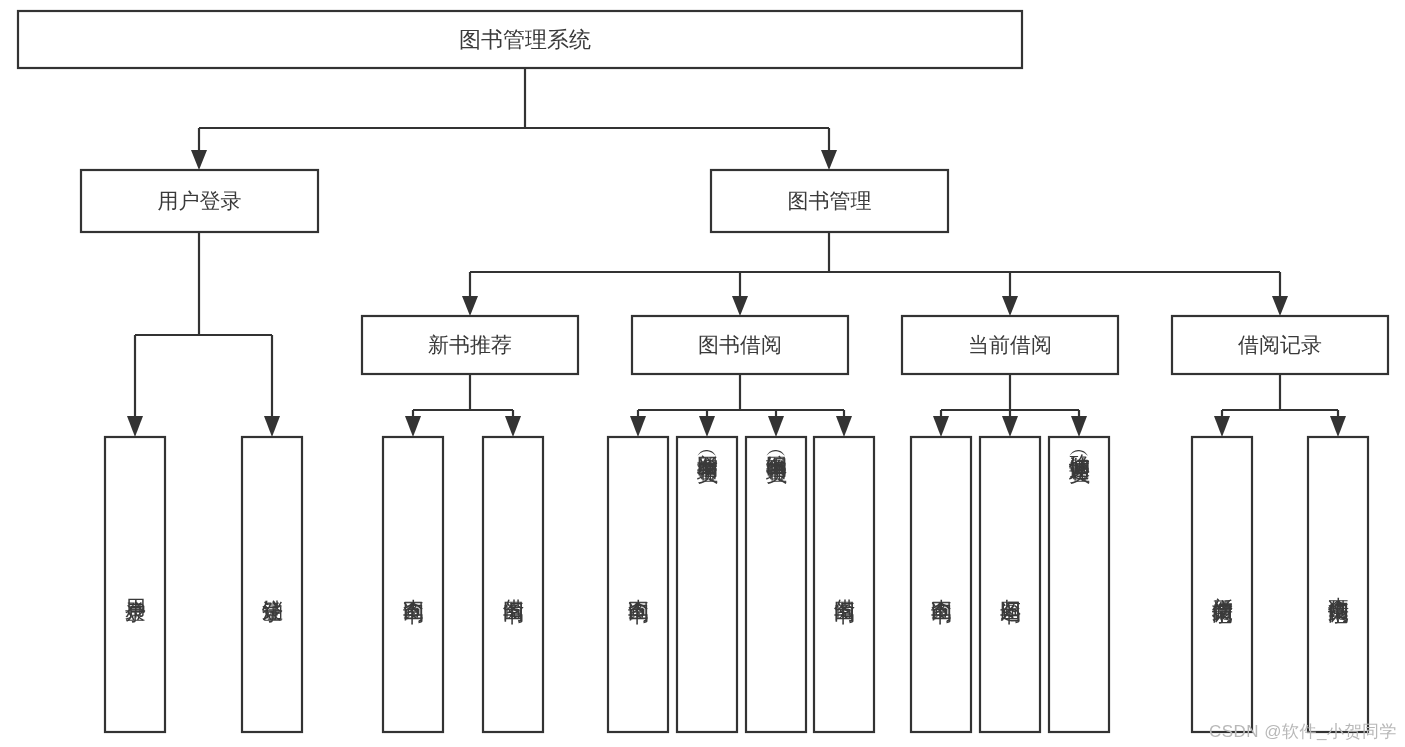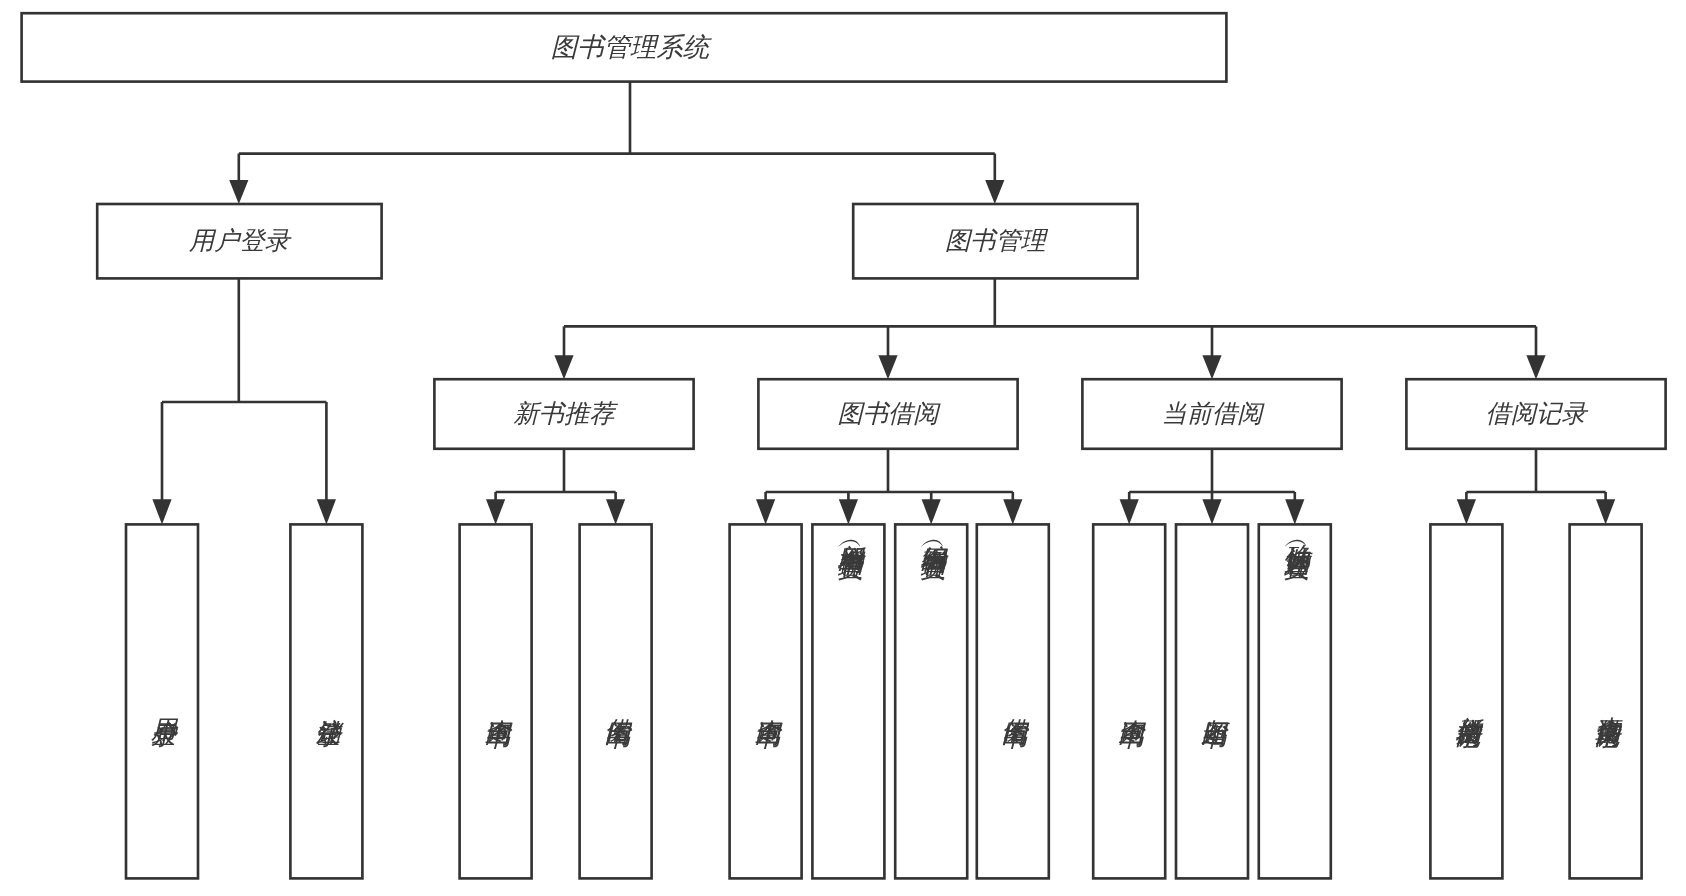--- a/index.html
+++ b/index.html
@@ -9,21 +9,20 @@
   }
   body {
     font-family: "Liberation Sans", "DejaVu Sans", sans-serif;
   }
   #diagram-root {
     position: relative;
     width: 1405px;
     height: 747px;
     background: #ffffff;
     overflow: hidden;
-    font-style: italic;
   }
   svg.flow {
     position: absolute;
     left: 0;
     top: 0;
     width: 1405px;
     height: 747px;
   }
   .node-box {
     fill: #ffffff;
@@ -228,14 +227,15 @@
   <div class="leaf-label-wrap" style="left:1049px; top:437px; width:60px; height:295px; align-items:flex-start;">
     <span class="leaf-label">确认归还（管理员）</span>
   </div>
   <div class="leaf-label-wrap" style="left:1192px; top:437px; width:60px; height:295px;">
     <span class="leaf-label">新增借阅记录</span>
   </div>
   <div class="leaf-label-wrap" style="left:1308px; top:437px; width:60px; height:295px;">
     <span class="leaf-label">查询借阅记录</span>
   </div>
 
+  <div class="watermark">CSDN @软件_小贺同学</div>
 
 </div>
 
 </body></html>

